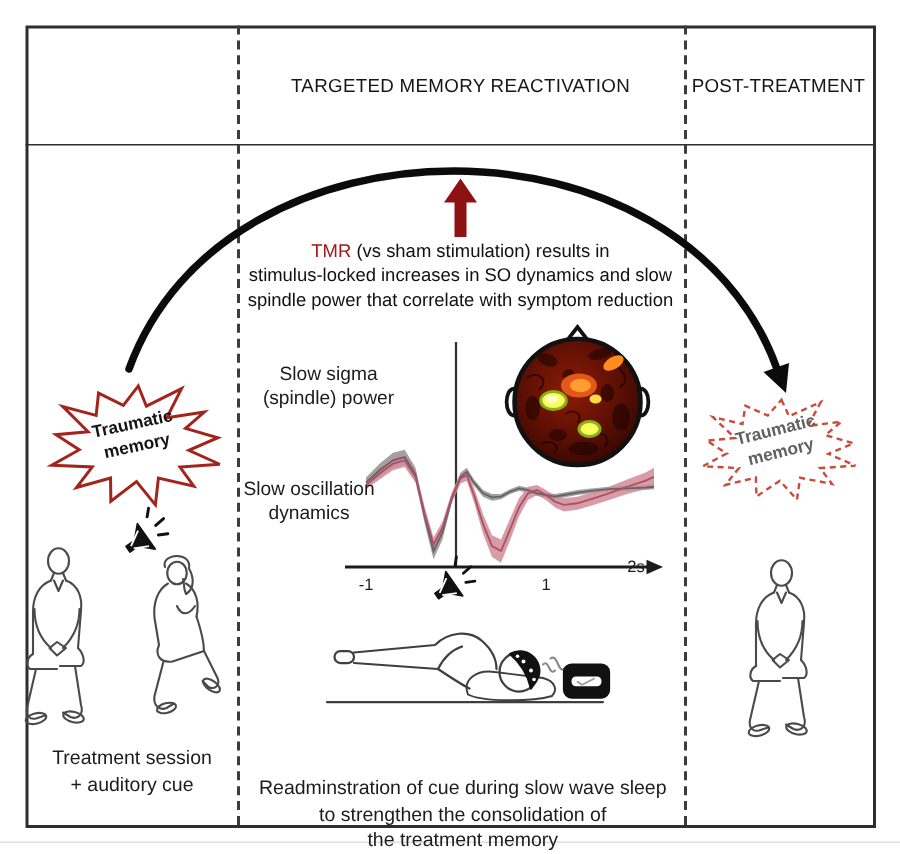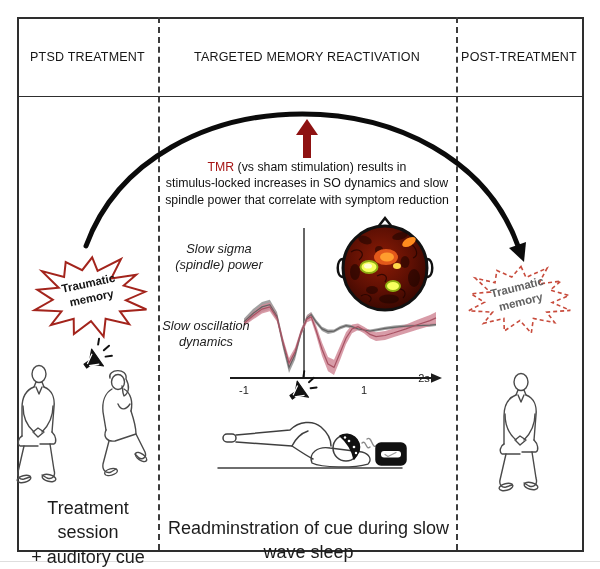--- a/index.html
+++ b/index.html
@@ -18,54 +18,53 @@
        font-size:12.5px;letter-spacing:.2px;color:#161616;}
   .hdr.left{left:17px;top:17px;width:141px;height:79px;}
   .hdr.center{left:158px;top:17px;width:298px;height:79px;}
   .hdr.right{left:456px;top:17px;width:126px;height:79px;}
 
   .annotation{left:147px;top:159px;width:320px;text-align:center;font-size:12.3px;
               line-height:1.33;color:#111;white-space:pre-line;}
   .annotation .hl{color:#a51515;white-space:pre-line;text-align:center;}
   .annotation .rest{white-space:pre-line;}
 
-  .plotlabel{font-style:italic;font-size:12.8px;text-align:center;line-height:1.25;
+  .plotlabel{font-size:12.8px;text-align:center;line-height:1.25;
              white-space:pre-line;color:#1c1c1c;}
   .lbl-sigma{left:160px;top:241px;width:118px;}
   .lbl-so{left:141px;top:318px;width:130px;}
 
   .tick{font-size:11px;color:#1c1c1c;text-align:center;width:26px;}
   .tick.t-m1{left:231px;top:384px;}
   .tick.t-1{left:351px;top:384px;}
   .tick.t-2{left:411px;top:372px;text-align:center;}
 
   .starlabel{font-weight:bold;font-size:11.5px;text-align:center;line-height:1.3;
              white-space:pre-line;}
   .starlabel.left{left:40px;top:276px;width:100px;transform:rotate(-12deg);color:#141414;}
   .starlabel.right{left:469px;top:280px;width:100px;transform:rotate(-14deg);color:#616161;}
 
-  .caption{font-size:18px;text-align:center;line-height:1.36;white-space:pre-line;color:#1c1c1c;}
+  .caption{font-size:13px;text-align:center;line-height:1.36;white-space:pre-line;color:#1c1c1c;}
   .caption.left{left:17px;top:496px;width:142px;}
   .caption.center{left:162px;top:516px;width:293px;}
 
   svg.art{position:absolute;left:0;top:0;z-index:1;pointer-events:none;}
   .txt{z-index:2;}
 </style>
 </head>
 <body>
 
 <div class="canvas">
 
   <div class="frame"></div>
   <div class="hdr-divider"></div>
   <div class="vdash l"></div>
   <div class="vdash r"></div>
   <div class="page-edge"></div>
 
-  <div class="txt hdr left">PTSD TREATMENT</div>
   <div class="txt hdr center">TARGETED MEMORY REACTIVATION</div>
   <div class="txt hdr right">POST-TREATMENT</div>
 
   <div class="txt annotation"><span class="hl">TMR</span><span class="rest"> (vs sham stimulation) results in
 stimulus-locked increases in SO dynamics and slow
 spindle power that correlate with symptom reduction</span></div>
 
   <div class="txt plotlabel lbl-sigma">Slow sigma
 (spindle) power</div>
   <div class="txt plotlabel lbl-so">Slow oscillation

